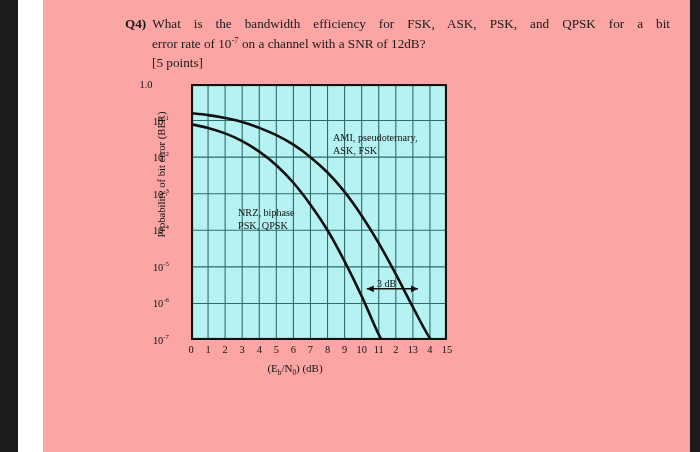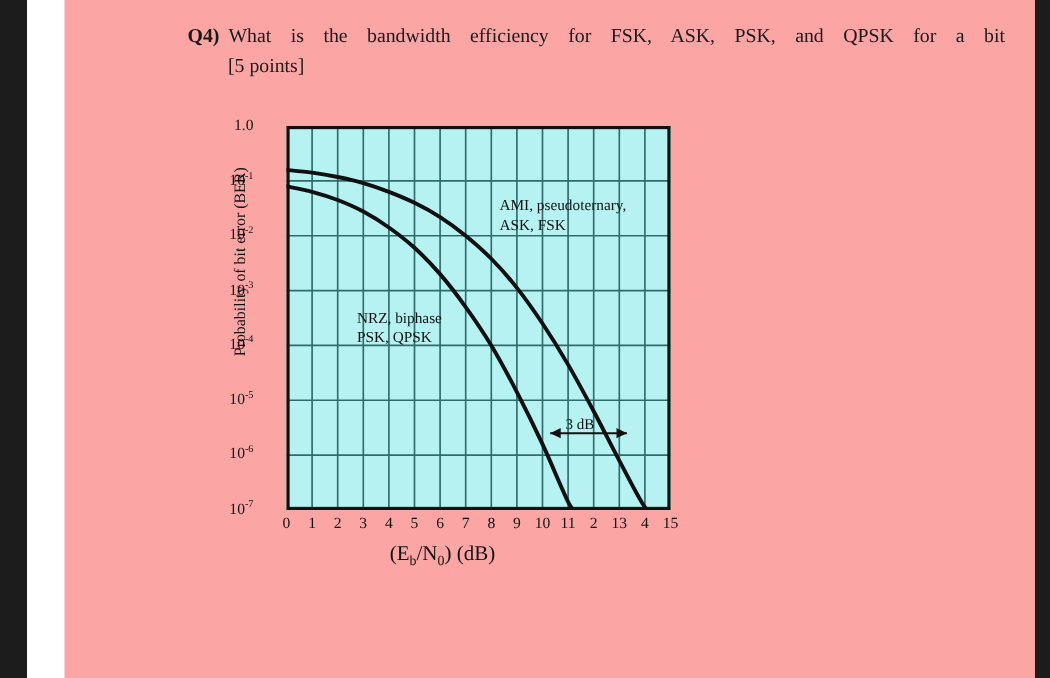--- a/index.html
+++ b/index.html
@@ -111,21 +111,21 @@
     color: #111;
     transform: translateX(-50%);
     white-space: nowrap;
   }
   .xlabel {
     position: absolute;
     left: 50px;
     top: 288px;
     width: 280px;
     text-align: center;
-    font-size: 14px;
+    font-size: 11px;
     color: #111;
   }
   .plot-wrap {
     position: absolute;
     left: 86px;
     top: 10px;
     width: 256px;
     height: 256px;
     border-radius: 26px;
   }
@@ -153,31 +153,34 @@
 <div class="edge-bar edge-left"></div>
 <div class="edge-bar edge-right"></div>
 
 <div class="page">
 
   <div class="question">
     <div class="q-line q-line1">
       <span class="q-tag">Q4)</span>
       <span class="q-body1">What is the bandwidth efficiency for FSK, ASK, PSK, and QPSK for a bit</span>
     </div>
+    <div class="q-line q-indent">
+      <span>error rate of 10</span><sup>-7</sup><span> on a channel with a SNR of 12dB?</span>
+    </div>
     <div class="q-line q-line3">
       <span>[5 points]</span>
     </div>
   </div>
 
   <div class="figure">
 
     <div class="ylabel">Probability of bit error (BER)</div>
 
     <div id="yticks">
-        <div class="ytick" style="top: 10px;">1.0</div>
+        <div class="ytick" style="top: 10px; text-align: center;">1.0</div>
         <div class="ytick" style="top: 46.5714px;"><span>10</span><sup>-1</sup></div>
         <div class="ytick" style="top: 83.1429px;"><span>10</span><sup>-2</sup></div>
         <div class="ytick" style="top: 119.714px;"><span>10</span><sup>-3</sup></div>
         <div class="ytick" style="top: 156.286px;"><span>10</span><sup>-4</sup></div>
         <div class="ytick" style="top: 192.857px;"><span>10</span><sup>-5</sup></div>
         <div class="ytick" style="top: 229.429px;"><span>10</span><sup>-6</sup></div>
         <div class="ytick" style="top: 266px;"><span>10</span><sup>-7</sup></div>
       </div>
     <div id="xticks">
         <div class="xtick" style="left: 86px; top: 270px;">0</div>

